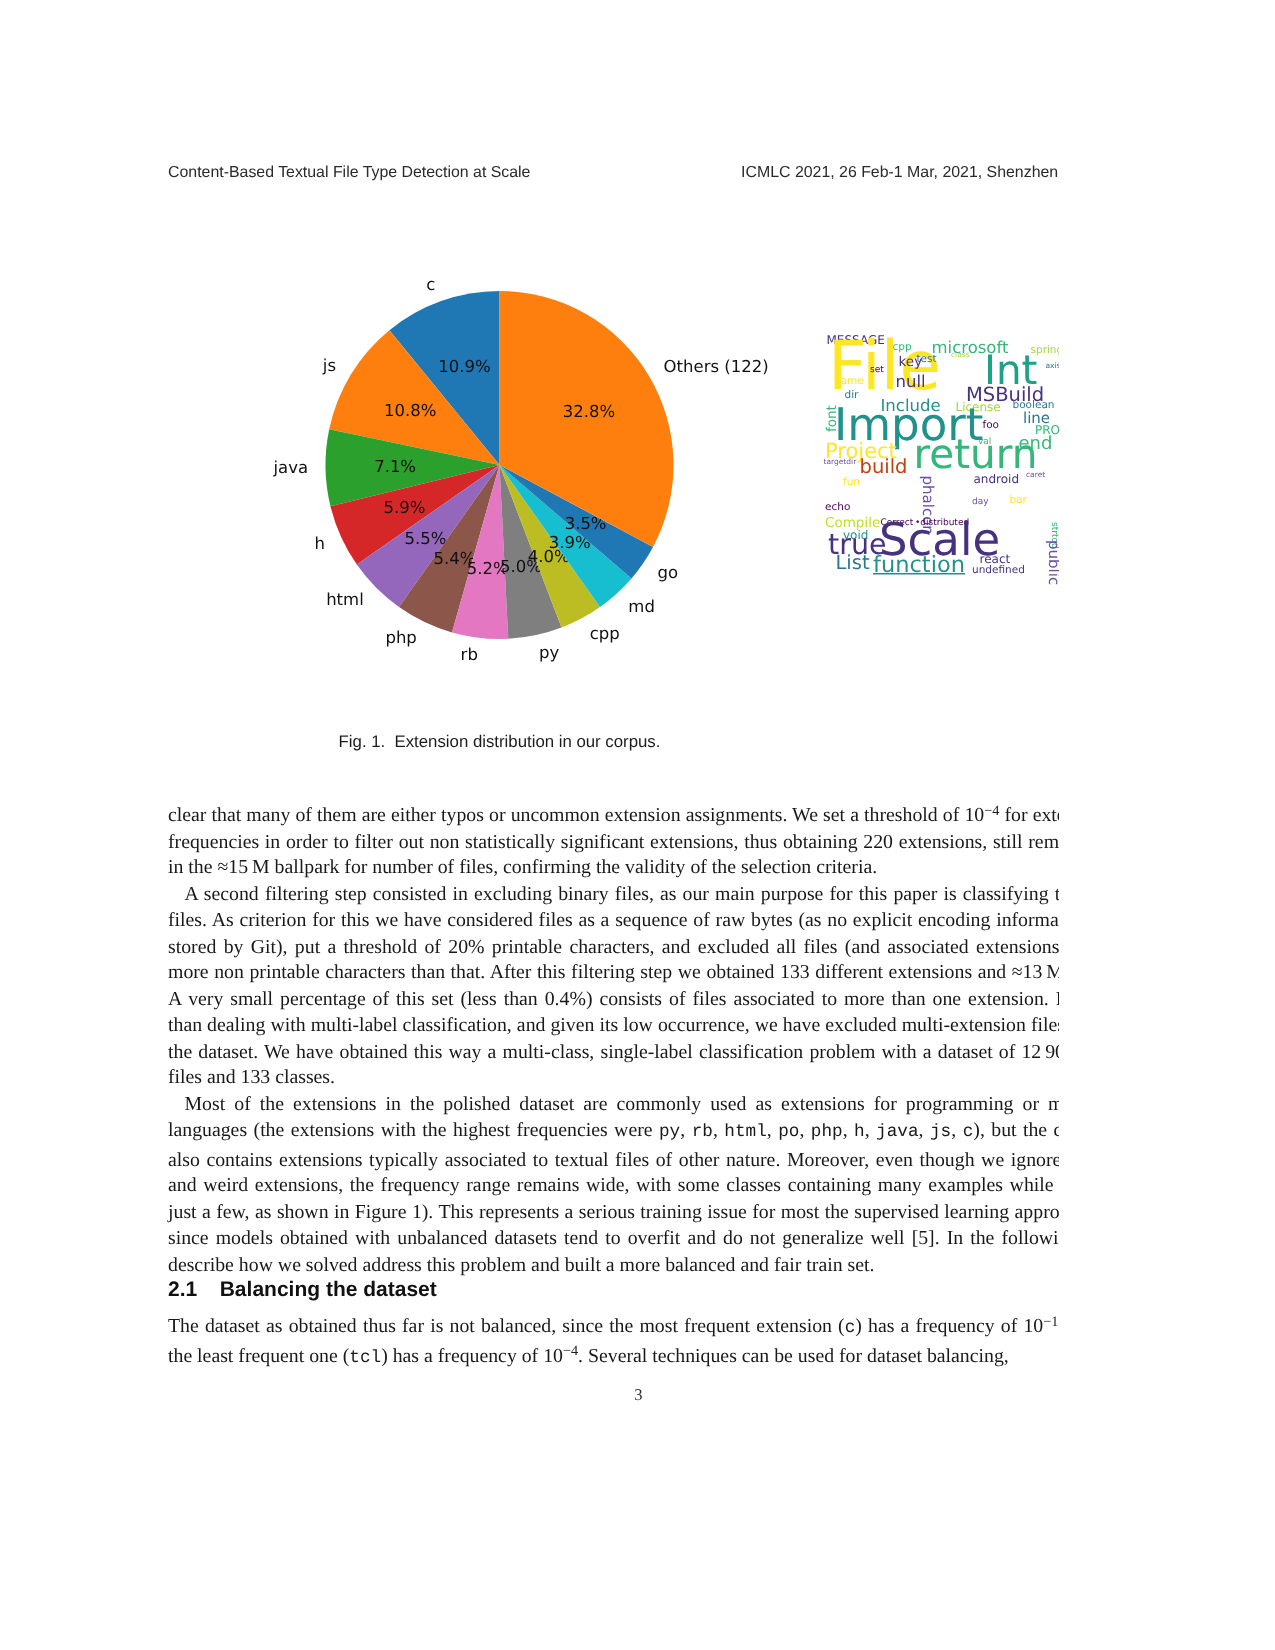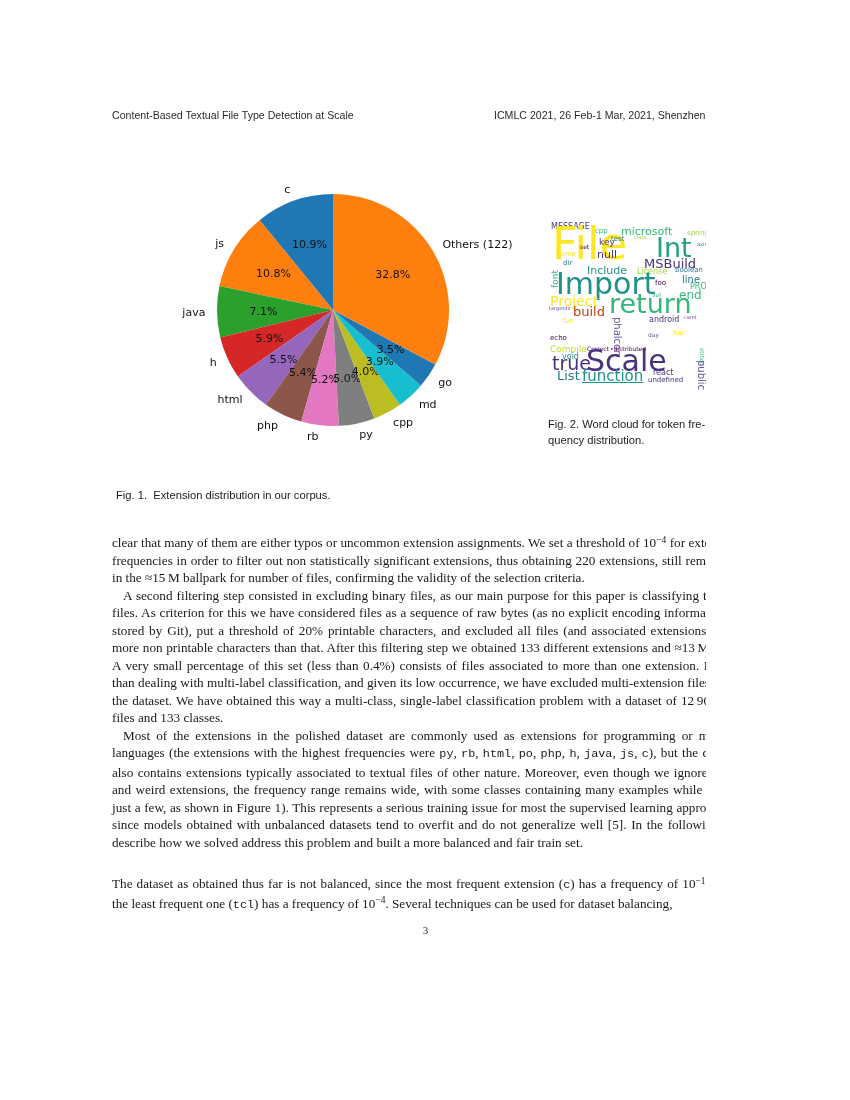--- a/index.html
+++ b/index.html
@@ -12,21 +12,21 @@
     position:absolute; left:112px; top:109px; width:627px;
     display:flex; justify-content:space-between;
     font-family:"Liberation Sans", sans-serif; font-size:10.6px; color:#2a2a2a;
   }
   
   .pie-wrap { position:absolute; left:140px; top:162px; width:390px; height:292px; }
   .fig-caption {
     position:absolute; font-family:"Liberation Sans", sans-serif;
     font-size:11.2px; color:#1c1c1c; white-space:pre-wrap;
   }
-  #fig1-caption { left:116px; top:489px; width:410px; }
+  #fig1-caption { left:128px; top:489px; width:410px; text-align:center; }
   #fig2-caption { left:548px; top:416px; width:200px; line-height:16px; white-space:pre-line; }
   .wordcloud {
     position:absolute; left:548px; top:208px; width:172px; height:182px;
     background:#ffffff; overflow:hidden;
   }
   .wc-word {
     position:absolute; font-family:"DejaVu Sans", sans-serif;
     line-height:1; white-space:nowrap;
   }
   .wc-word.vd { transform:rotate(90deg); transform-origin:0 0; }
@@ -145,29 +145,30 @@
       <span class="wc-word" style="left: 14px; top: 145px; font-size: 8px; color: rgb(33, 145, 140);">void</span>
       <span class="wc-word" style="left: 4px; top: 146px; font-size: 19px; color: rgb(70, 50, 126);">true</span>
       <span class="wc-word" style="left: 38px; top: 138px; font-size: 30px; color: rgb(70, 50, 126);">Scale</span>
       <span class="wc-word vd" style="left: 157px; top: 140px; font-size: 6px; color: rgb(53, 183, 121);">strtod</span>
       <span class="wc-word" style="left: 9px; top: 161px; font-size: 13px; color: rgb(42, 120, 142);">List</span>
       <span class="wc-word" style="left: 34px; top: 161px; font-size: 15px; color: rgb(33, 145, 140); text-decoration: underline;">function</span>
       <span class="wc-word" style="left: 105px; top: 161px; font-size: 8px; color: rgb(70, 50, 126);">react</span>
       <span class="wc-word" style="left: 100px; top: 169px; font-size: 7px; color: rgb(70, 50, 126);">undefined</span>
       <span class="wc-word vd" style="left: 158px; top: 152px; font-size: 10px; color: rgb(106, 81, 163);">public</span>
     </div>
-  <div class="fig-caption" id="fig2-caption">Fig. 2.  Word cloud for token fre-
-quency distribution.</div>
 
   <div class="text-block" id="text-block-1">
       <p class=""><span>clear that many of them are either typos or uncommon extension assignments. We set a threshold of 10</span><sup>−4</sup><span> for extension frequencies in order to filter out non statistically significant extensions, thus obtaining 220 extensions, still remaining in the ≈15 M ballpark for number of files, confirming the validity of the selection criteria.</span></p>
       <p class="indent"><span>A second filtering step consisted in excluding binary files, as our main purpose for this paper is classifying textual files. As criterion for this we have considered files as a sequence of raw bytes (as no explicit encoding information is stored by Git), put a threshold of 20% printable characters, and excluded all files (and associated extensions) with more non printable characters than that. After this filtering step we obtained 133 different extensions and ≈13 M files. A very small percentage of this set (less than 0.4%) consists of files associated to more than one extension. Rather than dealing with multi-label classification, and given its low occurrence, we have excluded multi-extension files from the dataset. We have obtained this way a multi-class, single-label classification problem with a dataset of 12 903 304 files and 133 classes.</span></p>
       <p class="indent"><span>Most of the extensions in the polished dataset are commonly used as extensions for programming or markup languages (the extensions with the highest frequencies were </span><span class="mono">py</span><span>, </span><span class="mono">rb</span><span>, </span><span class="mono">html</span><span>, </span><span class="mono">po</span><span>, </span><span class="mono">php</span><span>, </span><span class="mono">h</span><span>, </span><span class="mono">java</span><span>, </span><span class="mono">js</span><span>, </span><span class="mono">c</span><span>), but the dataset also contains extensions typically associated to textual files of other nature. Moreover, even though we ignored rare and weird extensions, the frequency range remains wide, with some classes containing many examples while others just a few, as shown in Figure 1). This represents a serious training issue for most the supervised learning approaches, since models obtained with unbalanced datasets tend to overfit and do not generalize well [5]. In the following we describe how we solved address this problem and built a more balanced and fair train set.</span></p>
     </div>
 
+  <div class="section-heading">
+    <span class="sec-number">2.1</span><span class="sec-title">Balancing the dataset</span>
+  </div>
 
   <div class="text-block" id="text-block-2">
       <p class=""><span>The dataset as obtained thus far is not balanced, since the most frequent extension (</span><span class="mono">c</span><span>) has a frequency of 10</span><sup>−1</sup><span> while the least frequent one (</span><span class="mono">tcl</span><span>) has a frequency of 10</span><sup>−4</sup><span>. Several techniques can be used for dataset balancing,</span></p>
     </div>
 
   <div class="page-number">3</div>
 
 </div>
 
 </body></html>

